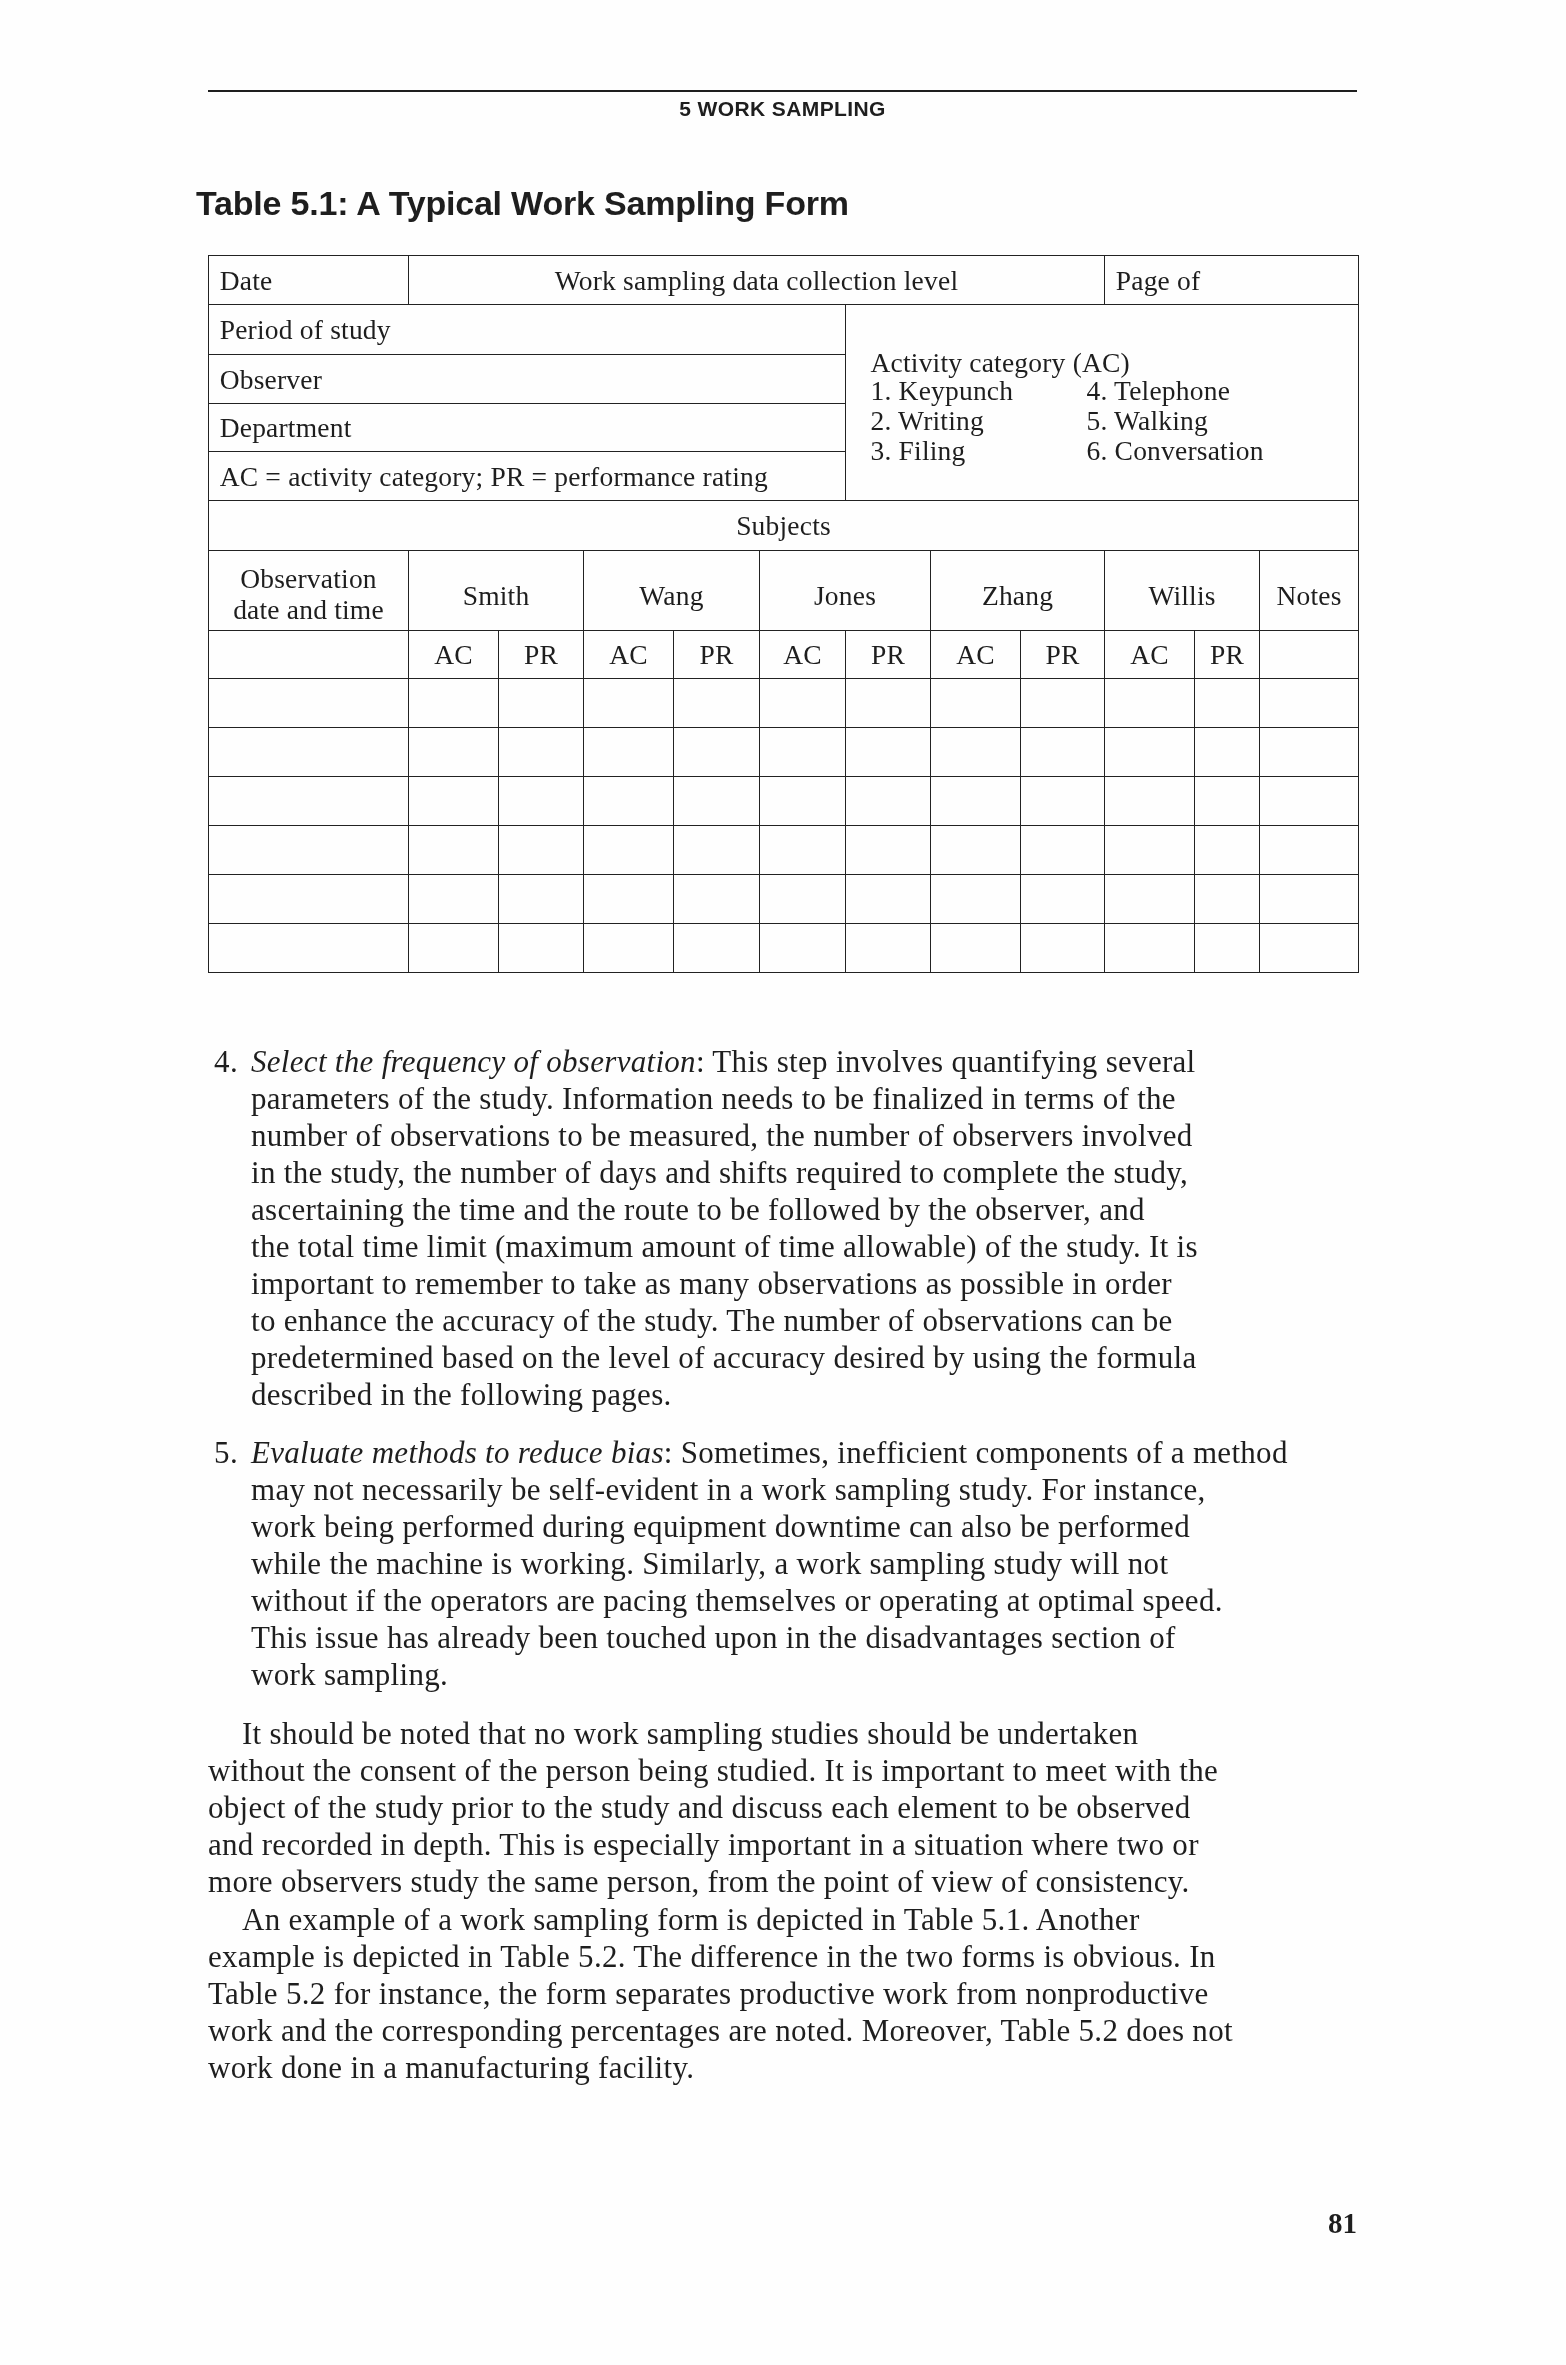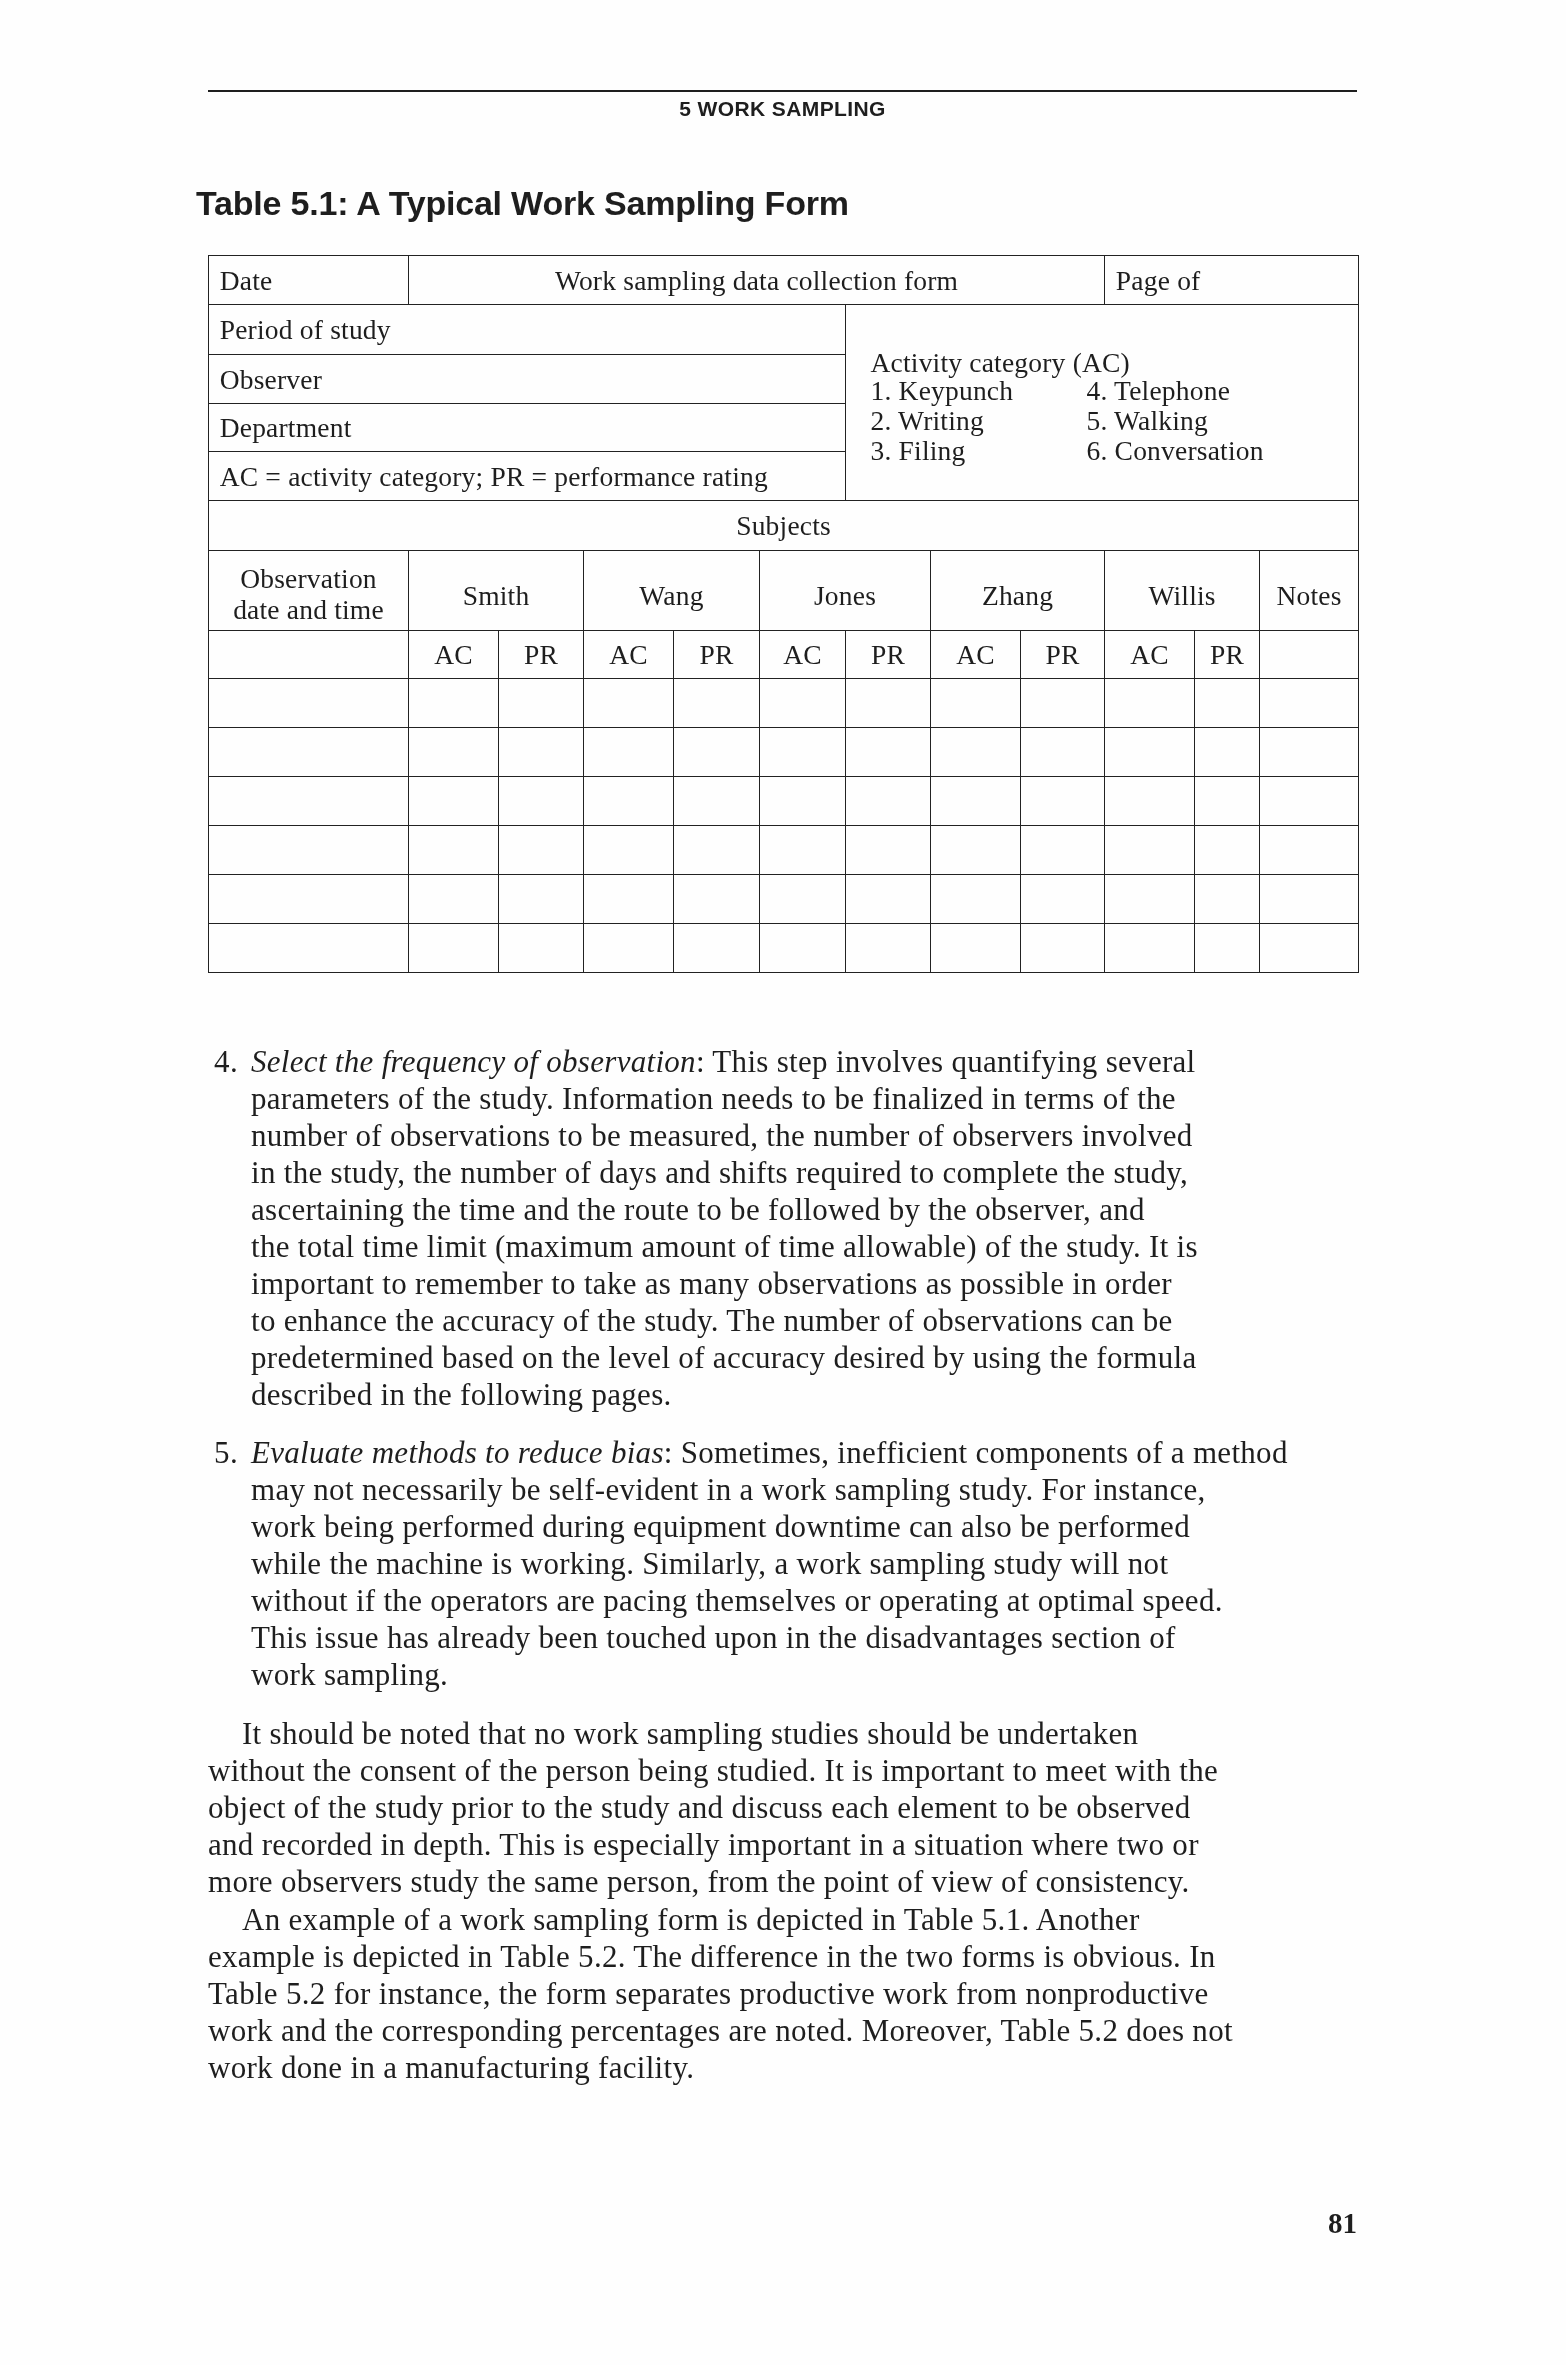--- a/index.html
+++ b/index.html
@@ -67,21 +67,21 @@
       <col style="width:85px">
       <col style="width:90px">
     <col style="width:84px">
       <col style="width:90px">
       <col style="width:65px">
       <col style="width:99px">
   </colgroup>
   <tbody>
       <tr class="r64">
     <td class="tl"><span>Date</span></td>
-    <td class="tc" colspan="8"><span>Work sampling data collection form</span></td>
+    <td class="tc" colspan="8"><span>Work sampling data collection level</span></td>
     <td class="tl" colspan="3"><span>Page of</span></td>
   </tr>
   <tr class="r65">
     <td class="tl" colspan="6"><span>Period of study</span></td>
     <td class="activity" colspan="6" rowspan="4">
       <div class="act-title">Activity category (AC)</div>
       <div class="act-grid">
         <span>1. Keypunch</span>
         <span>4. Telephone</span>
         <span>2. Writing</span>

